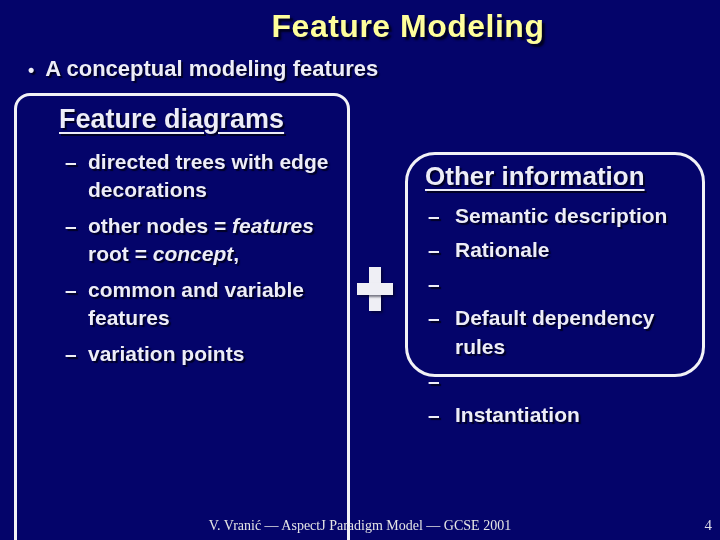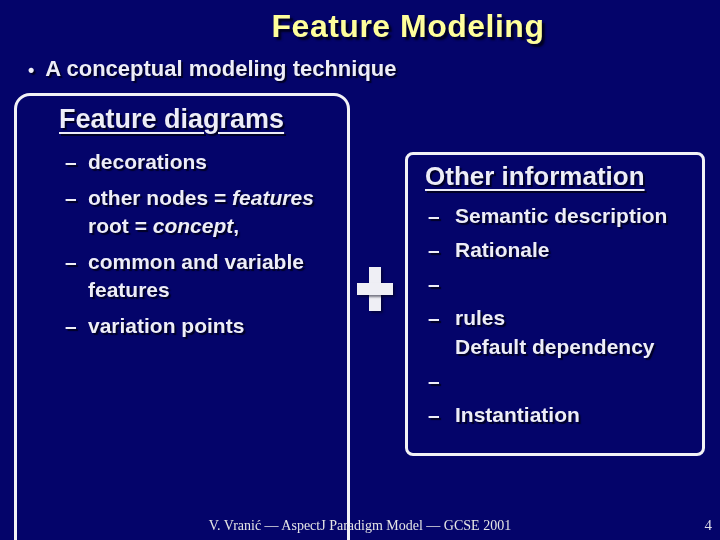--- a/index.html
+++ b/index.html
@@ -55,22 +55,22 @@
     top: 93px;
     width: 336px;
     height: 539px;
     border-radius: 16px;
     padding-left: 20px;
   }
   .box-right {
     left: 405px;
     top: 152px;
     width: 300px;
-    height: 304px;
-    border-radius: 8px;
+    height: 225px;
+    border-radius: 30px;
   }
   .box-heading {
     font-weight: bold;
     text-decoration: underline;
     text-underline-offset: 4px;
     text-shadow: 2px 2px 1px rgba(0,0,20,0.8);
     line-height: 34px;
   }
   .box-left .box-heading {
     font-size: 27px;
@@ -147,30 +147,31 @@
 </style>
 </head>
 <body>
 
 <div class="slide">
 
   <div class="slide-title">Feature Modeling</div>
 
   <div class="intro-bullet">
     <span class="marker">•</span>
-    <span>A conceptual modeling technique</span>
+    <span>A conceptual modeling features</span>
   </div>
 
   <div class="rounded-box box-left">
     <div class="box-heading">Feature diagrams</div>
     <div class="dash-list">
 
       <div class="dash-item">
         <span class="dash">–</span>
         <div class="lines">
+          <div class="line">directed trees with edge</div>
           <div class="line">decorations</div>
         </div>
       </div>
 
       <div class="dash-item">
         <span class="dash">–</span>
         <div class="lines">
           <div class="line"><span>other nodes = </span><i>features</i><span></span></div>
           <div class="line"><span>root = </span><i>concept</i><span>,</span></div>
         </div>
@@ -217,22 +218,22 @@
         </div>
       </div>
 
       <div class="dash-item">
         <span class="dash">–</span>
       </div>
 
       <div class="dash-item">
         <span class="dash">–</span>
         <div class="lines">
+          <div class="line">Default dependency</div>
           <div class="line">rules</div>
-          <div class="line">Default dependency</div>
         </div>
       </div>
 
       <div class="dash-item">
         <span class="dash">–</span>
       </div>
 
       <div class="dash-item">
         <span class="dash">–</span>
         <div class="lines">

